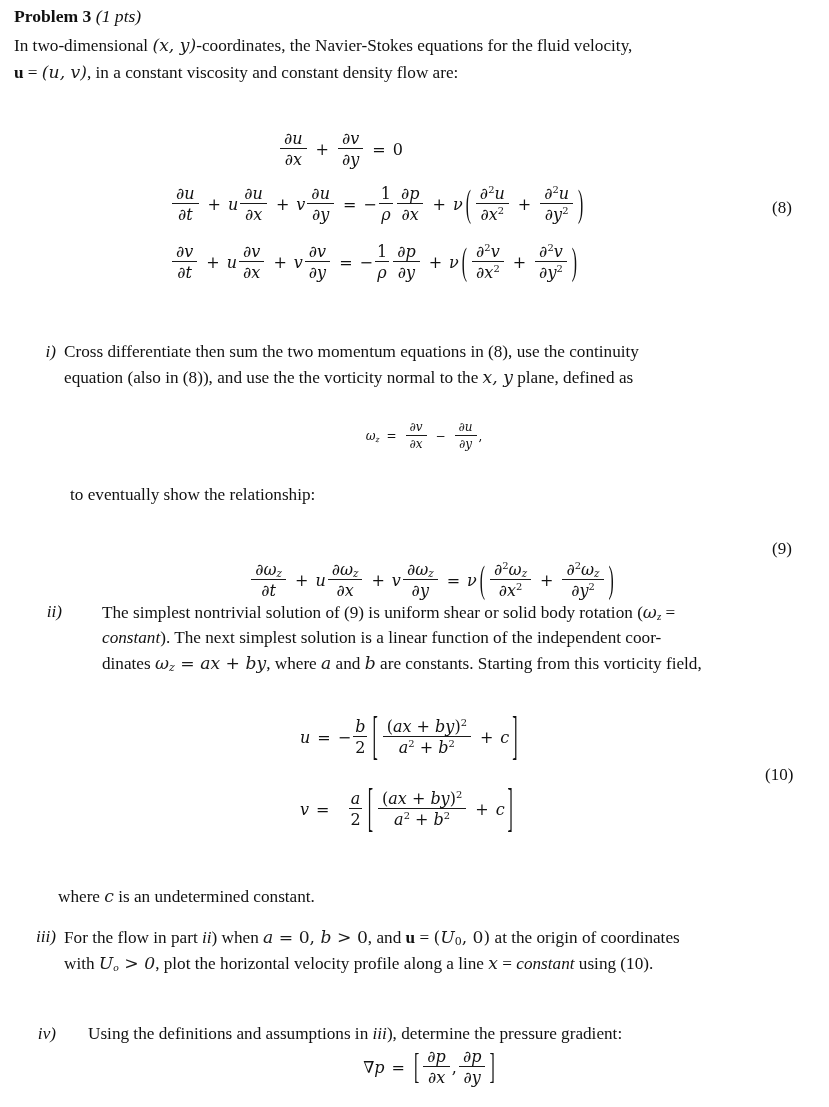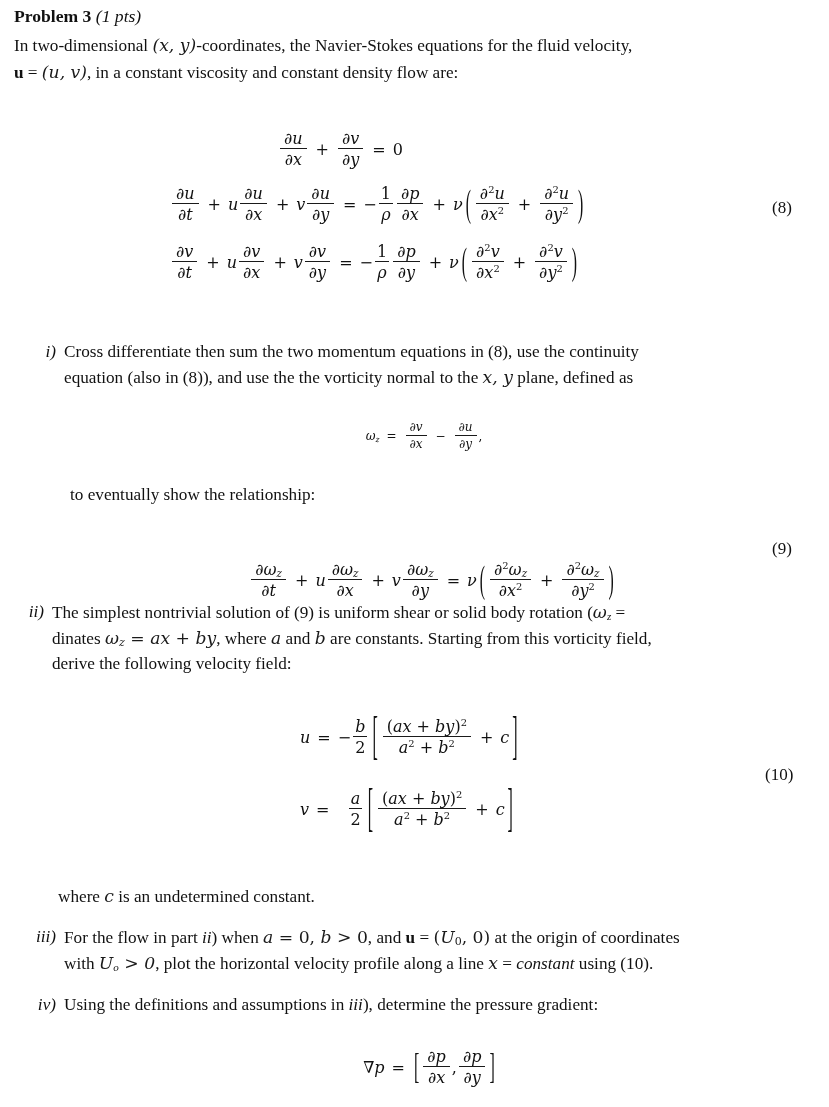--- a/index.html
+++ b/index.html
@@ -311,30 +311,32 @@
     <span class="op">+</span>
     <span class="frac">
         <span class="num">∂<sup class="pw">2</sup><i>ω</i><sub class="sb">z</sub></span>
         <span class="den">∂<i>y</i><sup class="pw">2</sup></span>
       </span>
     <span class="paren-big">)</span>
   </div>
 
   <div class="eqnum" style="left:772px; top:539px; font-size:17px;">(9)</div>
 
-  <div class="item" style="left:10px; top:600px; width:793px;">
+  <div class="item" style="left:28px; top:600px; width:793px;gap:32px;">
     <div class="item-label" style="width:34px;">ii)</div>
     <div class="item-body">
       <div class="nowrap">
         <span>The simplest nontrivial solution of (9) is uniform shear or solid body rotation (</span><span class="math">ω</span><sub class="sb">z</sub><span> =</span>
       </div>
       <div>
+        <span class="mi">constant</span><span>). The next simplest solution is a linear function of the independent coor-</span>
+      </div>
+      <div>
         <span>dinates </span><span class="math"><i>ω</i><sub class="sb">z</sub> <span class="opn">=</span> <i>ax</i> <span class="opn">+</span> <i>by</i></span><span>, where </span><span class="math">a</span><span> and </span><span class="math">b</span><span> are constants. Starting from this vorticity field,</span>
       </div>
-      <div>derive the following velocity field:</div>
     </div>
   </div>
 
   <div class="mathblock" style="left:300px; top:706px; width:280px; height:62px; font-size:16px; justify-content:flex-start;">
     <i>u</i>
     <span class="op">=</span>
     <span class="opn">−</span>
       <span class="frac tight">
         <span class="num"><i>b</i></span>
         <span class="den"><span class="opn">2</span></span>
@@ -378,21 +380,21 @@
     <div class="item-body">
       <div class="nowrap">
         <span>For the flow in part </span><span class="mi">ii</span><span>) when </span><span class="math"><i>a</i> <span class="opn">=</span> <span class="opn">0</span><span class="opn">,</span> <i>b</i> <span class="opn">&gt;</span> <span class="opn">0</span></span><span>, and </span><span class="vec">u</span><span class="opn"> = </span><span class="math"><span class="opn">(</span><i>U</i><sub class="sbn">0</sub><span class="opn">,</span> <span class="opn">0</span><span class="opn">)</span></span><span> at the origin of coordinates</span>
       </div>
       <div class="nowrap">
         <span>with </span><span class="math">U</span><sub class="sb">o</sub><span class="math"> &gt; 0</span><span>, plot the horizontal velocity profile along a line </span><span class="math">x</span><span class="opn"> = </span><span class="mi">constant</span><span> using (10).</span>
       </div>
     </div>
   </div>
 
-  <div class="item" style="left:14px; top:993px; width:801px;">
+  <div class="item" style="left:14px; top:1022px; width:801px;gap:24px;">
     <div class="item-label" style="width:42px;">iv)</div>
     <div class="item-body">
       <div class="nowrap">
         <span>Using the definitions and assumptions in </span><span class="mi">iii</span><span>), determine the pressure gradient:</span>
       </div>
     </div>
   </div>
 
   <div class="mathblock" style="left:330px; top:1038px; width:200px; height:58px; font-size:16px;">
     <span class="opn" style="font-family:'DejaVu Serif',serif;">∇</span>

